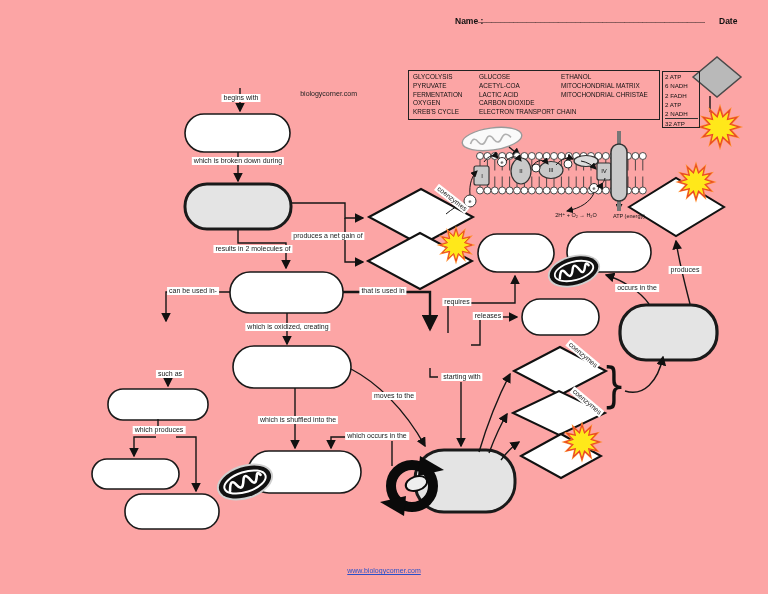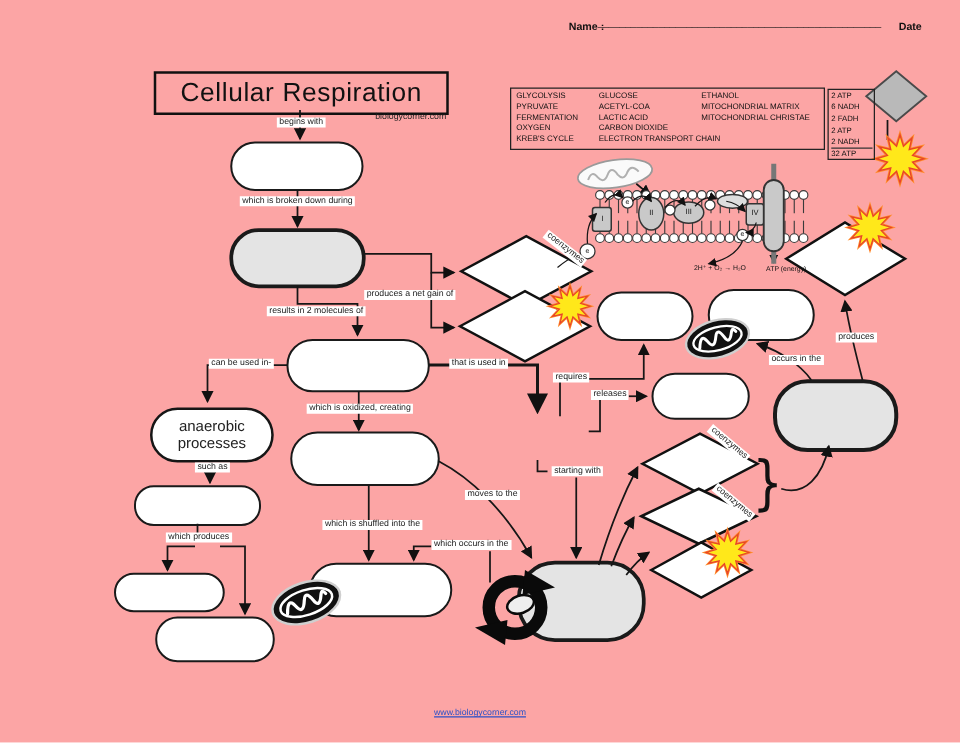--- a/index.html
+++ b/index.html
@@ -263,21 +263,20 @@
   <use href="#sb" xlink:href="#sb" transform="translate(456,245) scale(0.8)"></use>
   <use href="#sb" xlink:href="#sb" transform="translate(696,182) scale(0.85)"></use>
   <use href="#sb" xlink:href="#sb" transform="translate(582,442) scale(0.85)"></use>
   <use href="#sb" xlink:href="#sb" transform="translate(720,127) scale(0.95)"></use>
 </svg>
 
 <div class="hdr" style="left:455px;">Name :</div>
 <div class="nameline">_________________________________________________________</div>
 <div class="hdr" style="left:719px;">Date</div>
 
-<div class="titlebox">Cellular Respiration</div>
 <div class="credit">biologycorner.com</div>
 
 <div class="wordbank">
   <div class="wb-col" style="left:4px;">
     <div>GLYCOLYSIS</div>
     <div>PYRUVATE</div>
     <div>FERMENTATION</div>
     <div>OXYGEN</div>
     <div>KREB'S CYCLE</div>
   </div>
@@ -297,24 +296,20 @@
 
 <div class="tally">
   <div>2 ATP</div>
   <div>6 NADH</div>
   <div>2 FADH</div>
   <div>2 ATP</div>
   <div>2 NADH</div>
   <div>32 ATP</div>
 </div>
 
-<div class="node" style="left:120px;top:326px;width:95px;height:40px;">
-  <div>anaerobic</div>
-  <div>processes</div>
-</div>
 
 <div class="lbl" style="left:241px;top:98px;">begins with</div>
 <div class="lbl" style="left:238px;top:161px;">which is broken down during</div>
 <div class="lbl" style="left:253px;top:249px;">results in 2 molecules of</div>
 <div class="lbl" style="left:328px;top:236px;">produces a net gain of</div>
 <div class="lbl" style="left:193px;top:291px;">can be used in-</div>
 <div class="lbl" style="left:383px;top:291px;">that is used in</div>
 <div class="lbl" style="left:288px;top:327px;">which is oxidized, creating</div>
 <div class="lbl" style="left:170px;top:374px;">such as</div>
 <div class="lbl" style="left:159px;top:430px;">which produces</div>

